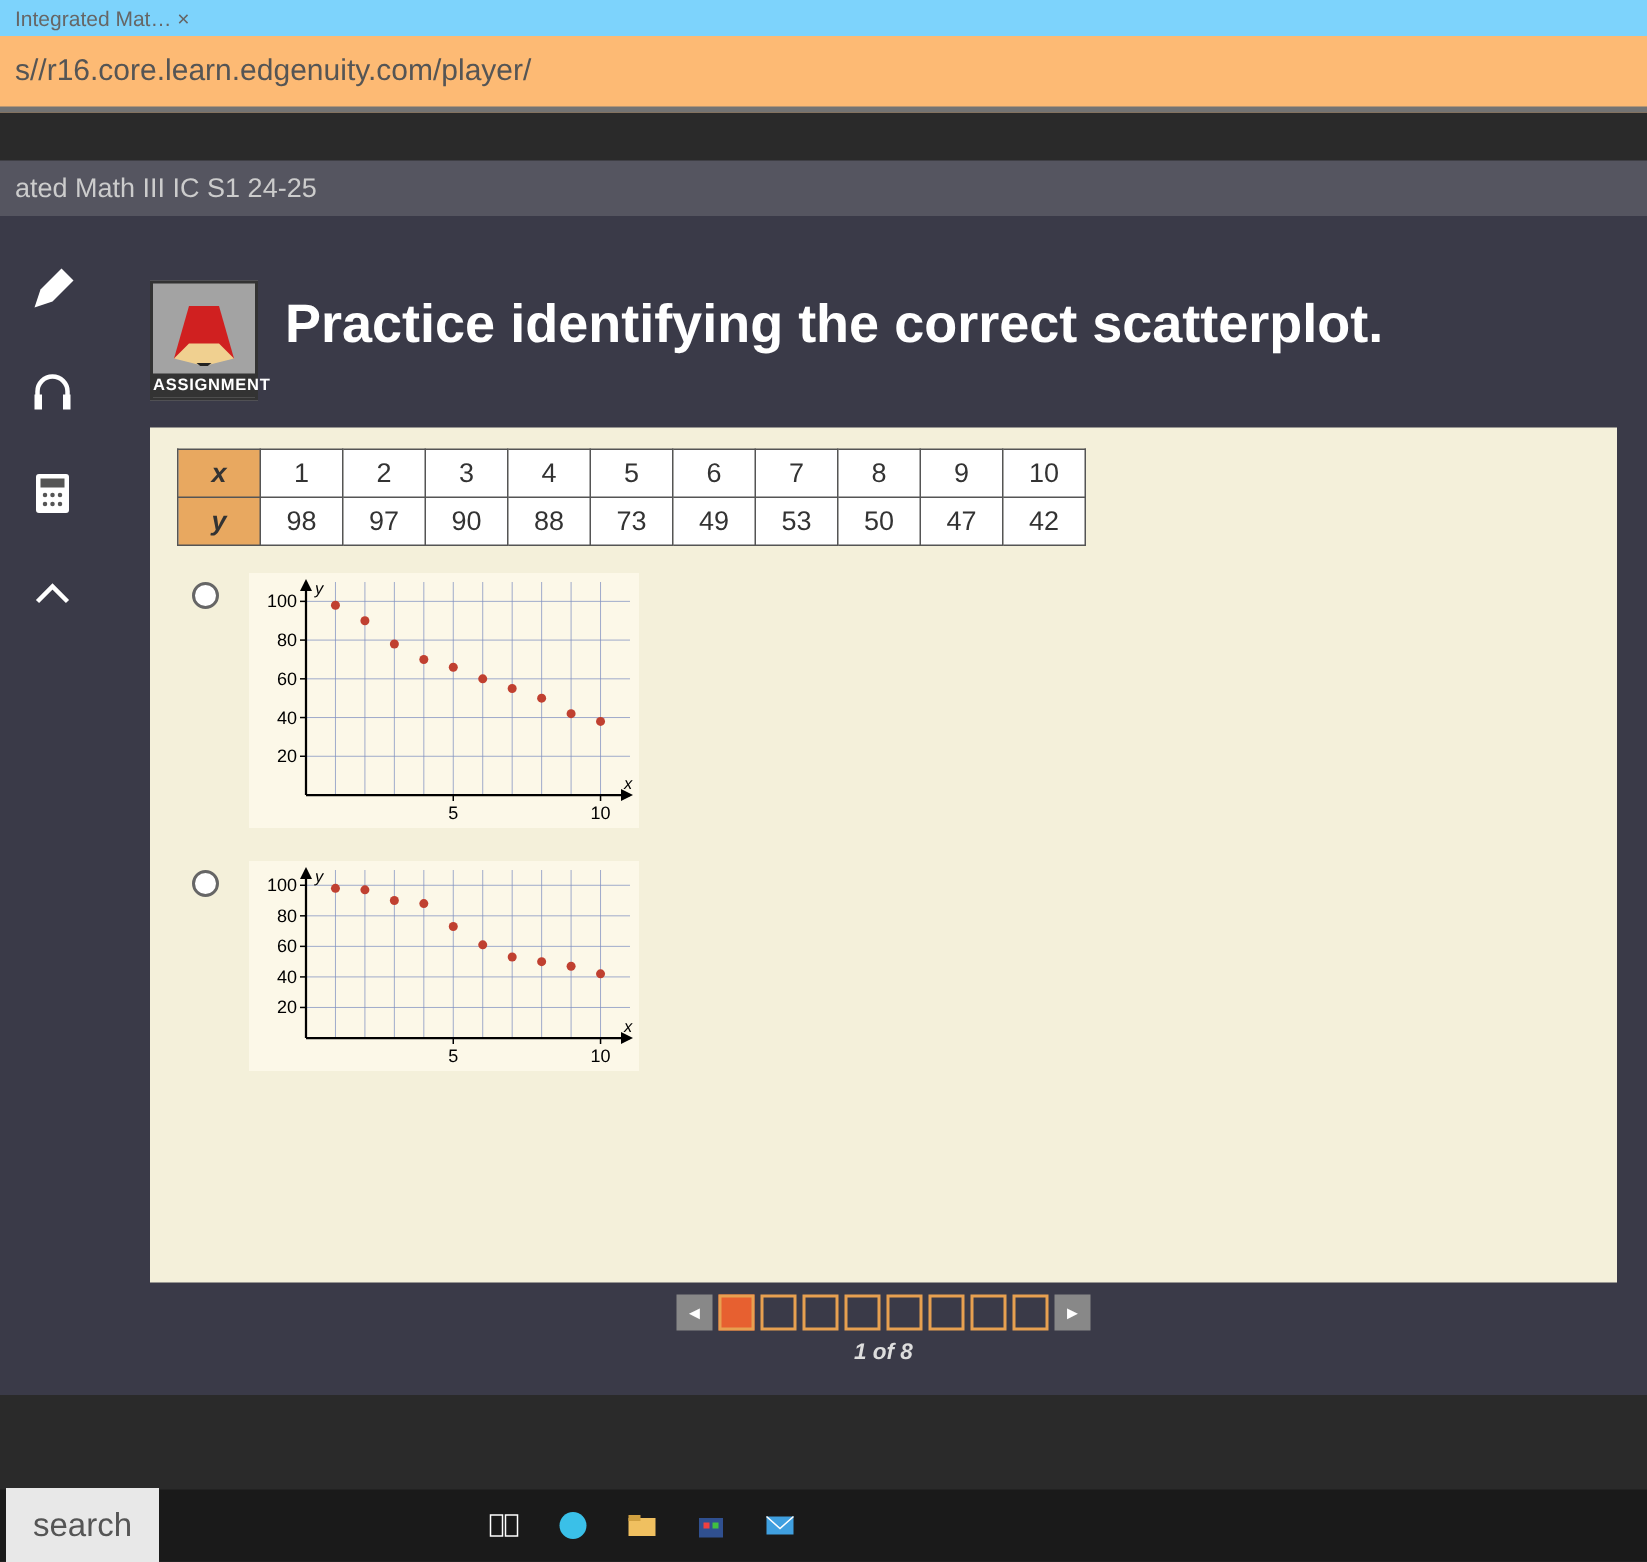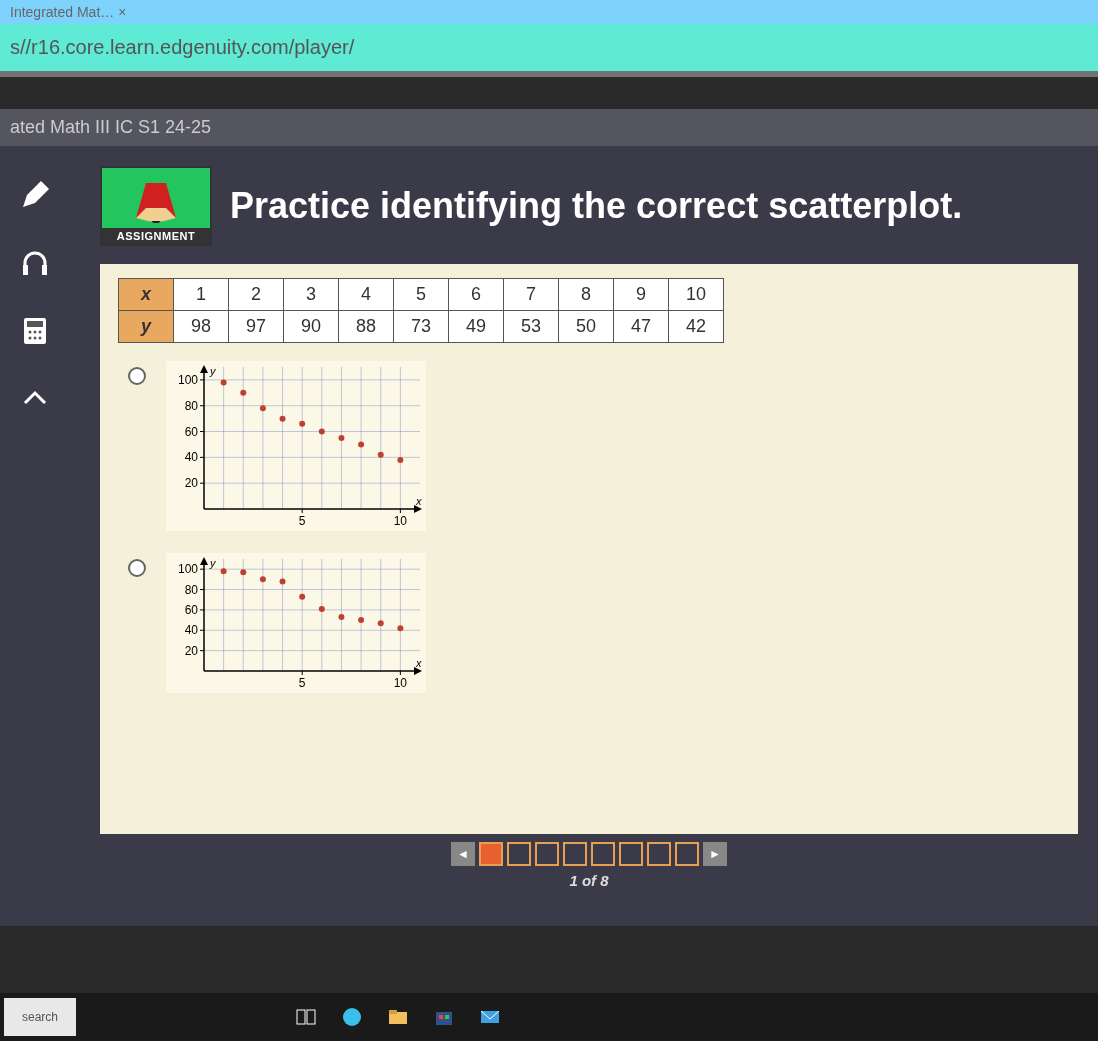--- a/index.html
+++ b/index.html
@@ -4,25 +4,25 @@
 <style>
 * { box-sizing: border-box; margin: 0; padding: 0; }
 body {
   font-family: Arial, sans-serif;
   background: #2a2a2a;
   width: 1098px;
   height: 1041px;
   overflow: hidden;
 }
 .browser-bar {
-  background: #5eead4;
+  background: #fdba74;
   color: #555;
   padding: 12px 10px;
   font-size: 20px;
-  border-bottom: 6px solid #737373;
+  border-bottom: 4px solid #737373;
 }
 .tab-bar {
   background: #7dd3fc;
   color: #666;
   padding: 4px 10px;
   font-size: 14px;
   display: flex;
   align-items: center;
 }
 .course-title {
@@ -60,25 +60,26 @@
   flex: 1;
   padding: 20px 20px 20px 30px;
 }
 .header-row {
   display: flex;
   align-items: center;
   gap: 18px;
   margin-bottom: 18px;
 }
 .pencil-box {
-  width: 112px;
-  background: #22c55e;
+  width: 72px;
+  background: #a3a3a3;
   border: 2px solid #333;
   text-align: center;
   position: relative;
+  margin-top: 23px;
 }
 .pencil-img {
   height: 60px;
   display: flex;
   align-items: center;
   justify-content: center;
 }
 .pencil-label {
   background: #333;
   color: #fff;
@@ -188,21 +189,21 @@
   background: #1a1a1a;
   display: flex;
   align-items: center;
   gap: 18px;
   padding: 0 4px;
 }
 .taskbar .search {
   background: #e8e8e8;
   color: #555;
   padding: 12px 18px;
-  font-size: 12px;
+  font-size: 22px;
 }
 .task-icon {
   width: 28px;
   height: 28px;
   color: #fff;
   font-size: 20px;
   display: flex;
   align-items: center;
   justify-content: center;
   cursor: pointer;

